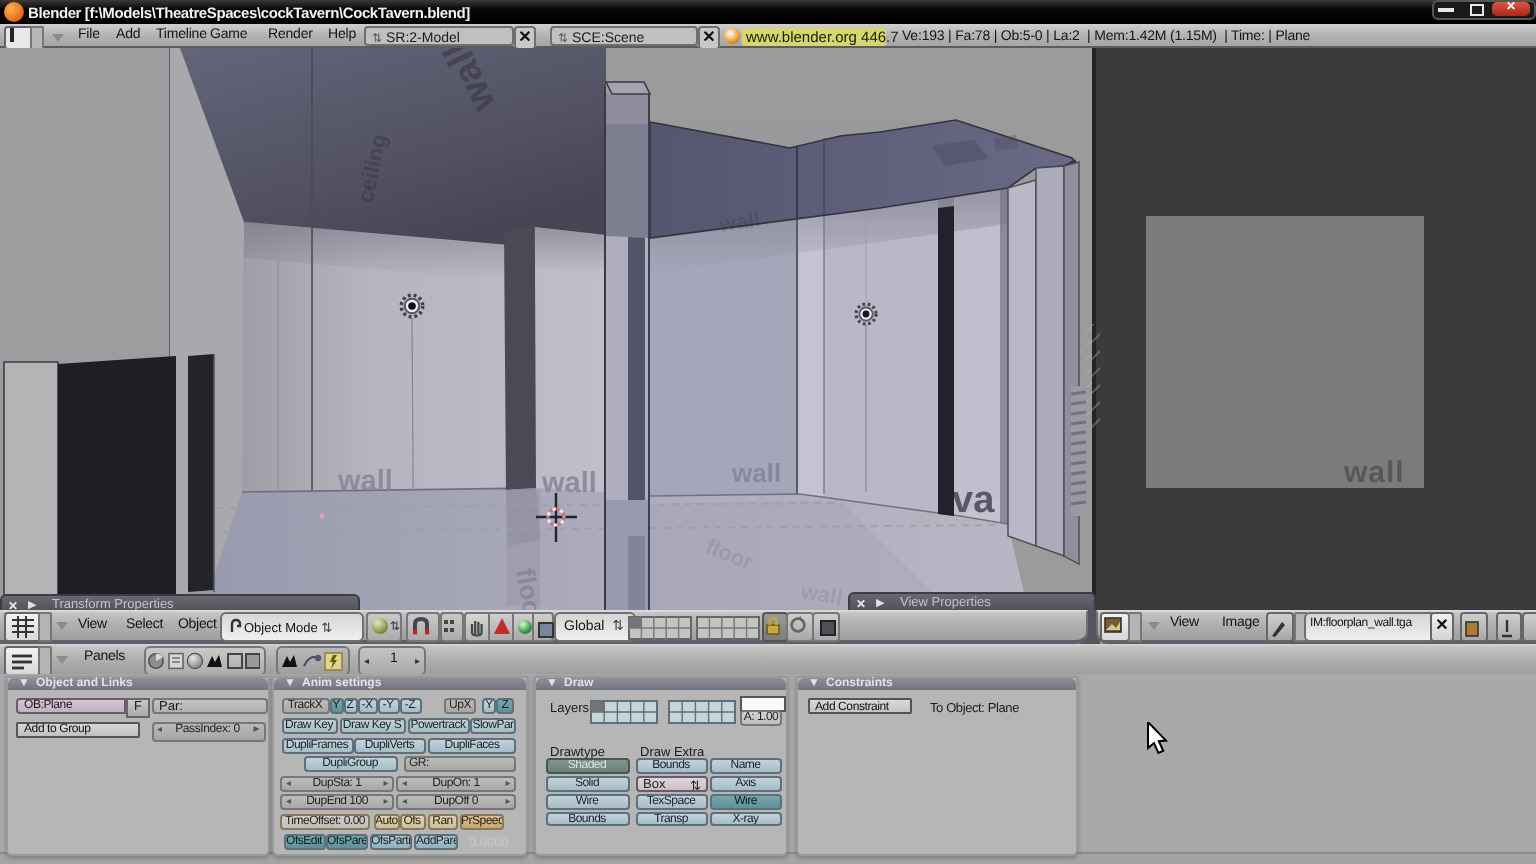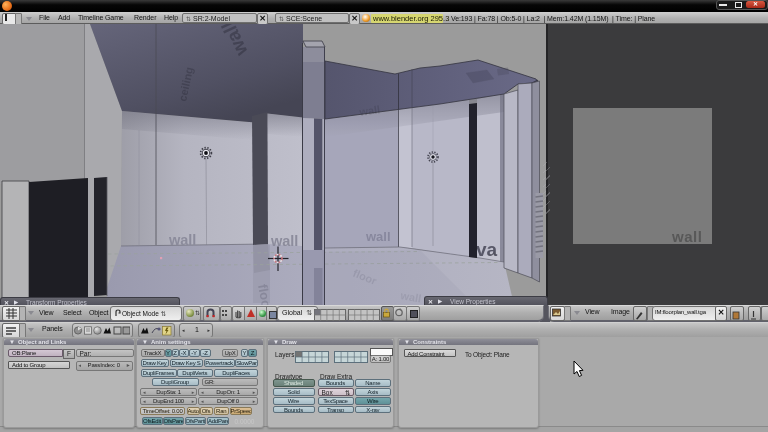--- a/index.html
+++ b/index.html
@@ -25,20 +25,21 @@
 .bgr{position:absolute;background:linear-gradient(#bcbcbc,#a8a8a8);border:1px solid #777;border-radius:2px;font-size:6px;letter-spacing:-0.25px;color:#222;text-align:center;overflow:hidden;height:8px;line-height:7px;box-sizing:border-box;}
 .btan{position:absolute;background:linear-gradient(#e2d2b4,#cebf9e);border:1px solid #8a7a58;border-radius:2px;font-size:6px;letter-spacing:-0.25px;color:#2a2210;text-align:center;overflow:hidden;height:8px;line-height:7px;box-sizing:border-box;}
 .arl{float:left;margin-left:2px;color:#555;font-size:5px;line-height:7px;}
 .arr{float:right;margin-right:2px;color:#555;font-size:5px;line-height:7px;}
 .lbl{position:absolute;font-size:6.5px;color:#1b1b1b;}
 </style>
 </head>
 <body>
 <div id="stage">
   <div id="titlebar" class="abs"></div>
+  <div id="titletext" class="abs">Blender [f:\Models\TheatreSpaces\cockTavern\CockTavern.blend]</div>
   <div class="abs" style="left:2px;top:1px;width:10px;height:10px;border-radius:5px;background:radial-gradient(circle at 35% 35%,#ffb25a,#e8701a 60%,#a33c00);"></div>
   <div class="abs" style="left:716px;top:0px;width:50px;height:8px;background:#1a1a1a;border:1px solid #555;border-radius:3px;"></div>
   <div class="abs" style="left:719px;top:4px;width:8px;height:1.6px;background:#e8e8e8;"></div>
   <div class="abs" style="left:735px;top:1.8px;width:5px;height:4px;border:1px solid #e8e8e8;"></div>
   <div class="abs" style="left:746px;top:0.5px;width:19px;height:7.5px;background:linear-gradient(#d85840,#a82818);border-radius:2.5px;color:#fff;font-size:6px;font-weight:bold;text-align:center;line-height:7.5px;">✕</div>
   <div id="menubar" class="abs"></div>
   <div class="abs" style="left:2px;top:13px;width:13px;height:10px;background:#e8e8e8;border:1px solid #666;border-radius:2px;"></div>
   <div class="abs" style="left:5px;top:14px;width:2px;height:7px;background:#222;"></div>
   <div class="abs" style="left:15px;top:13px;width:5px;height:10px;background:#b8b8b8;border:1px solid #777;border-radius:1px;"></div>
   <div class="abs" style="left:26px;top:16.5px;width:0;height:0;border-left:3.5px solid transparent;border-right:3.5px solid transparent;border-top:4.5px solid #8a8a90;"></div>
@@ -47,21 +48,21 @@
   <div class="mtxt" style="left:78px;top:14px;">Timeline</div>
   <div class="mtxt" style="left:105px;top:14px;">Game</div>
   <div class="mtxt" style="left:134px;top:14px;">Render</div>
   <div class="mtxt" style="left:164px;top:14px;">Help</div>
   <div class="combo" style="left:182px;top:13px;width:75px;"><span style="color:#555;font-size:6px;">⇅</span> SR:2-Model</div>
   <div class="xbtn" style="left:257px;top:13px;">✕</div>
   <div class="combo" style="left:275px;top:13px;width:74px;"><span style="color:#555;font-size:6px;">⇅</span> SCE:Scene</div>
   <div class="xbtn" style="left:349px;top:13px;">✕</div>
   <div class="abs" style="left:362px;top:14px;width:8px;height:8px;border-radius:4px;background:radial-gradient(circle at 40% 35%,#fff,#f0a030 55%,#9a5500);"></div>
   <div class="abs" style="left:371px;top:13.5px;width:72px;height:9px;background:#d6d670;border-radius:1px;"></div>
-  <div class="abs" style="left:373px;top:14px;font-size:7.5px;color:#20200a;">www.blender.org 295.3</div>
+  <div class="abs" style="left:373px;top:14px;font-size:7.5px;color:#20200a;">www.blender.org 446.7</div>
   <div class="mtxt" style="left:451px;top:14.5px;font-size:7px;">Ve:193 | Fa:78 | Ob:5-0 | La:2&nbsp;&nbsp;| Mem:1.42M (1.15M)&nbsp;&nbsp;| Time: | Plane</div>
 
   <div id="vp" class="abs" style="left:0;top:24px;width:546px;height:281px;background:#9b9b9b;">
   <svg width="546" height="281" viewBox="0 24 546 281">
     <defs>
       <linearGradient id="ceilg" x1="0" y1="0" x2="0.6" y2="1">
         <stop offset="0" stop-color="#65657a"></stop>
             <stop offset="0.7" stop-color="#505062"></stop>
             <stop offset="1" stop-color="#454554"></stop>
       </linearGradient>

